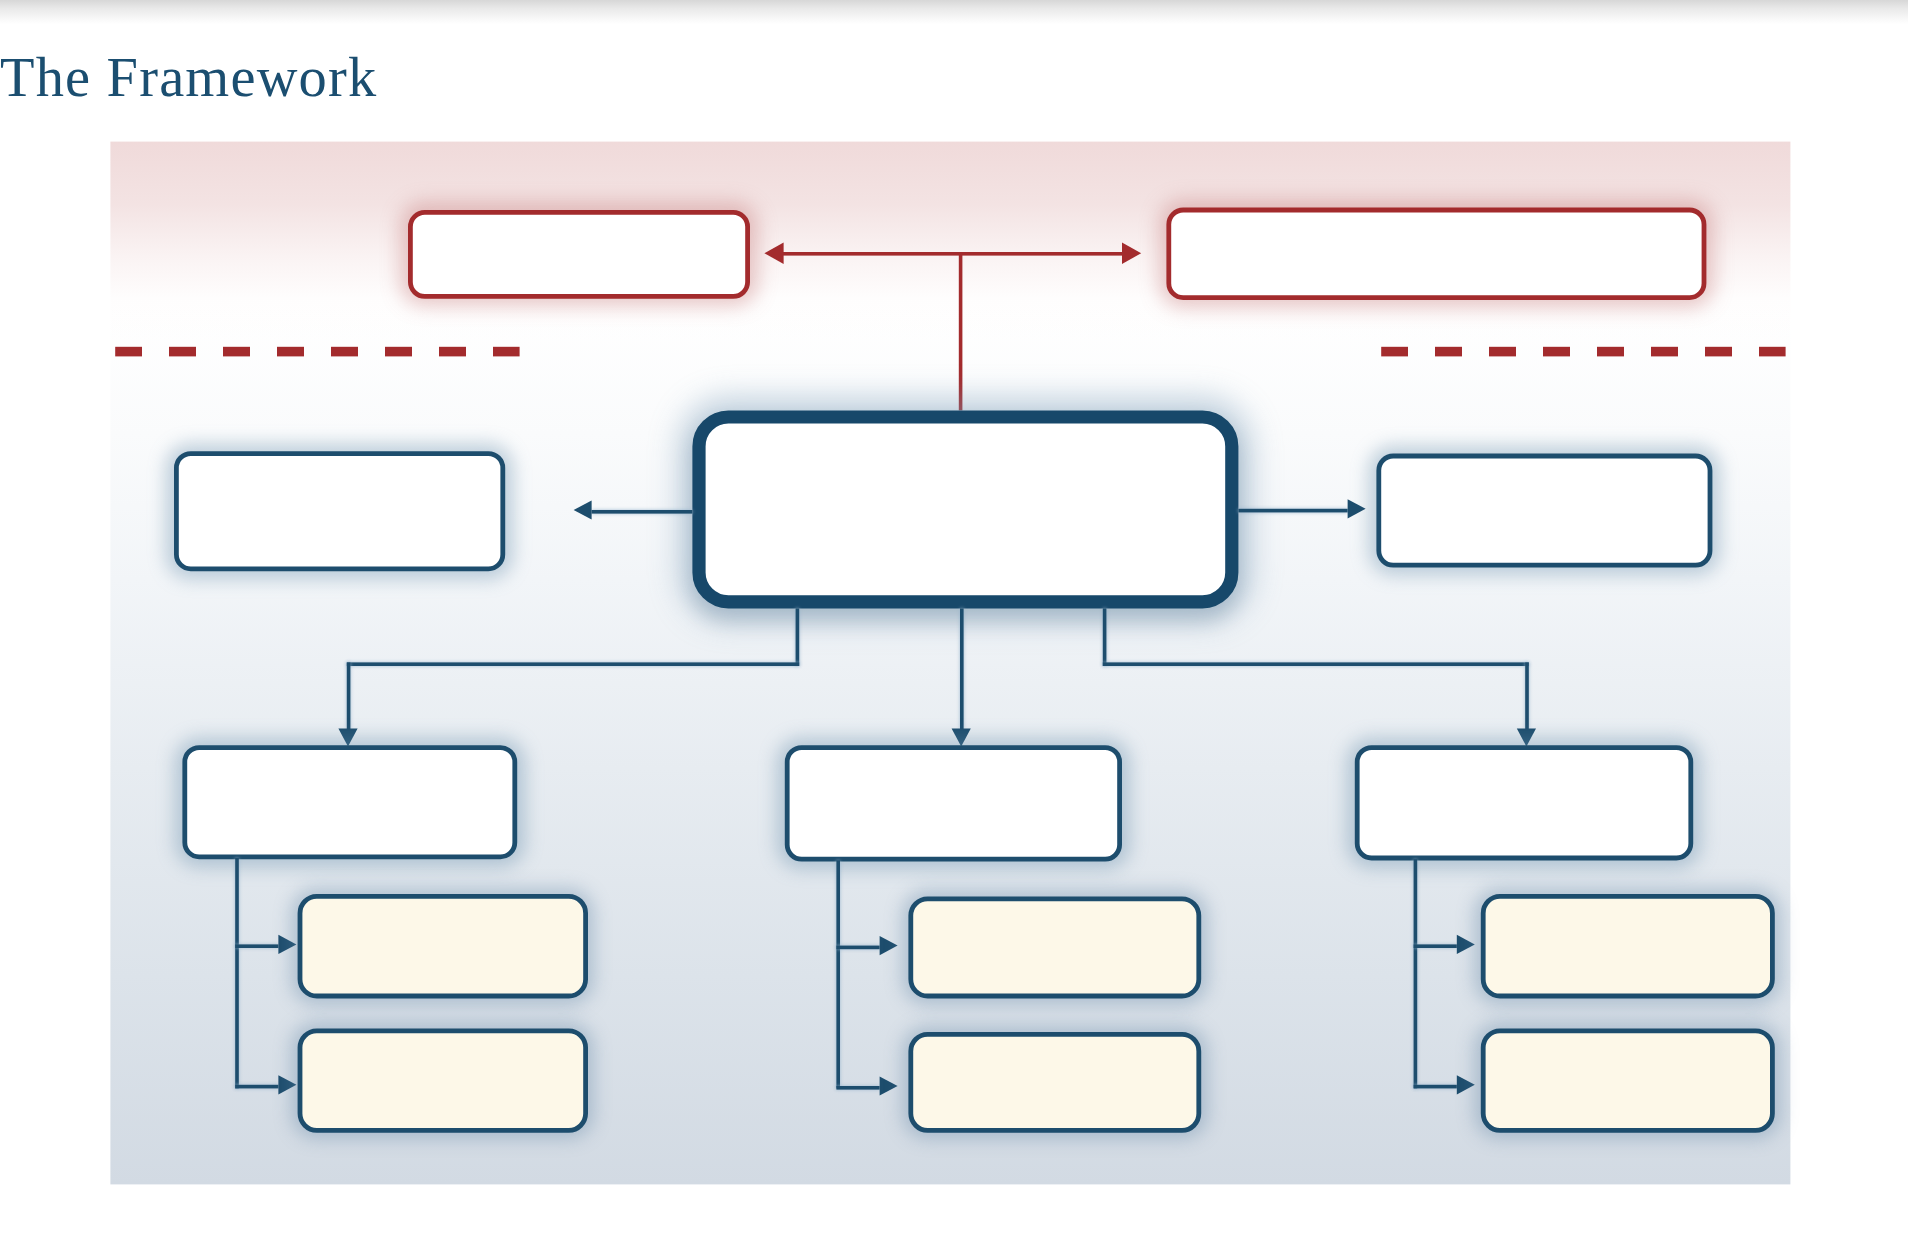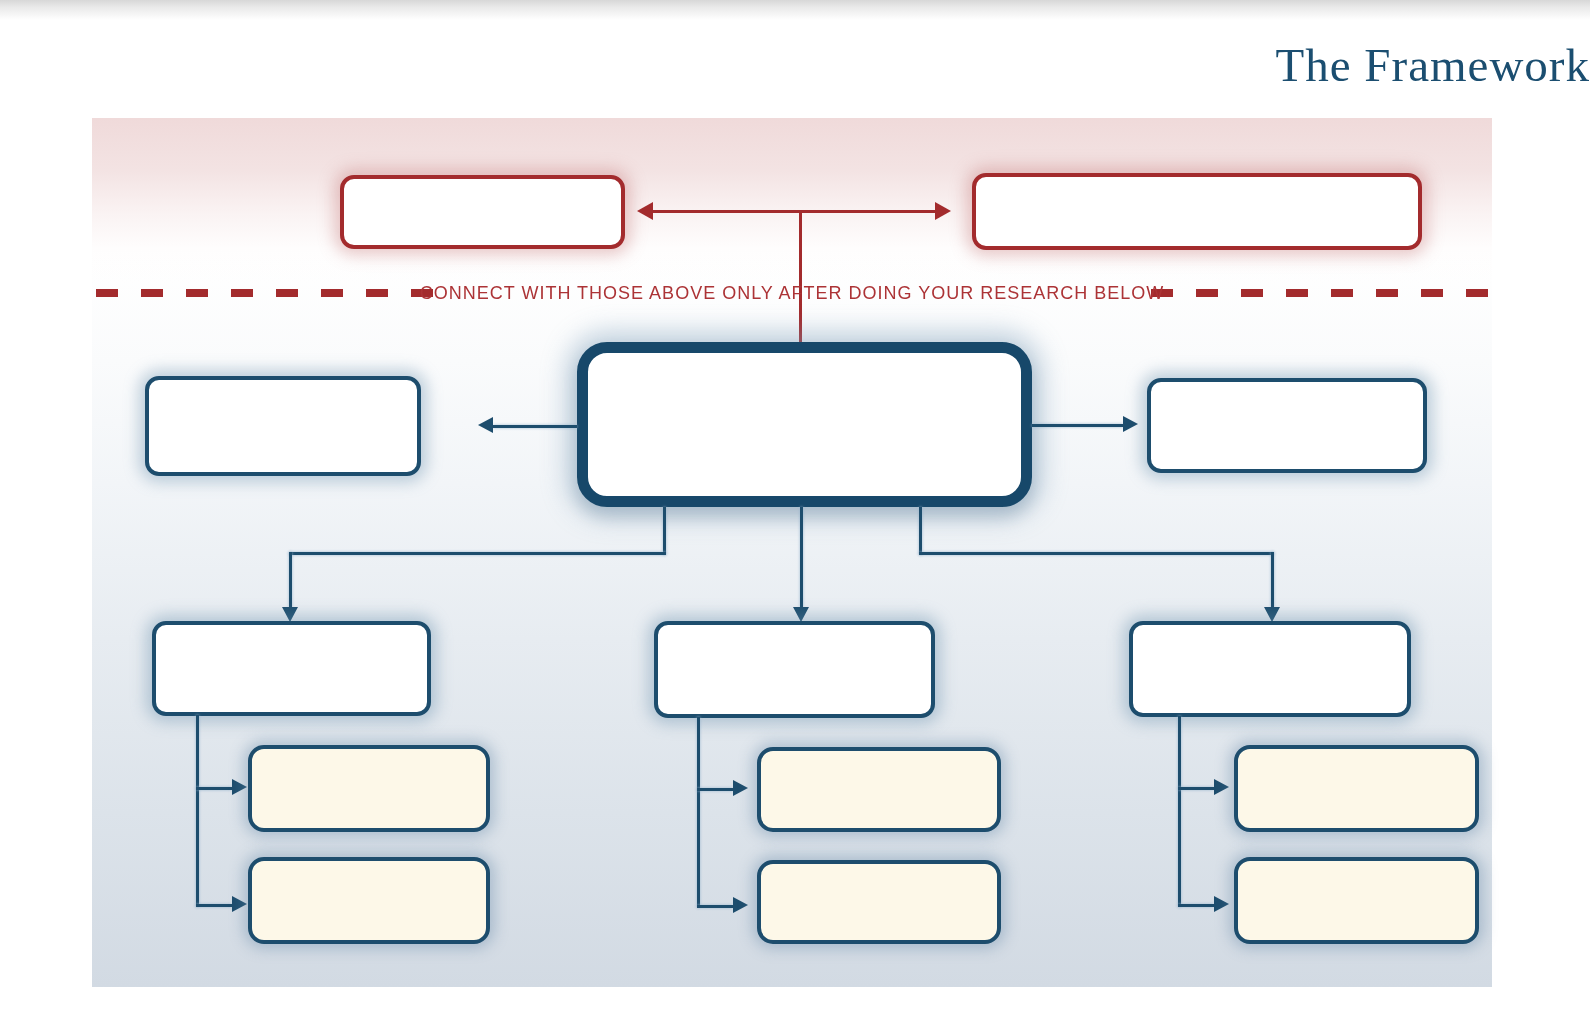--- a/index.html
+++ b/index.html
@@ -6,21 +6,21 @@
   body{
     width:1590px;height:1032px;position:relative;overflow:hidden;
     background:#ffffff;
     font-family:"Liberation Sans",sans-serif;
   }
   .top-strip{
     position:absolute;top:0;left:0;width:1590px;height:20px;
     background:linear-gradient(180deg,#d7d7d7 0%,#e9e9e9 35%,#ffffff 100%);
   }
   .page-title{
-    position:absolute;top:38px;left:0;width:1590px;text-align:right;
+    position:absolute;top:38px;left:0;width:1590px;text-align:left;
     font-family:"Liberation Serif","DejaVu Serif",serif;
     font-size:47px;color:#1b4e70;letter-spacing:1px;
   }
   .panel{
     position:absolute;left:92px;top:118px;width:1400px;height:869px;
     background:
       linear-gradient(180deg, rgba(239,216,216,0.95) 0%, rgba(241,222,222,0.85) 6%,
         rgba(246,233,233,0.55) 11%, rgba(252,247,247,0.25) 15%, rgba(255,255,255,0) 19%),
       linear-gradient(180deg, #ffffff 0%, #ffffff 16%, #fafbfc 28%, #f2f5f8 42%,
         #e7ecf1 60%, #dce3ea 80%, #d2dae3 100%);
@@ -73,21 +73,20 @@
   <div class="box red-box" style="left:248px;top:57px;width:285px;height:74px;"></div>
   <div class="box red-box" style="left:880px;top:55px;width:450px;height:77px;"></div>
 
   <div class="hline redline" style="left:559px;top:92px;width:284px;"></div>
   <div class="ah red-l" style="left:545px;top:84px;"></div>
   <div class="ah red-r" style="left:843px;top:84px;"></div>
   <div class="vline redline" style="left:707px;top:93px;height:131px;"></div>
 
   <div class="dashes" style="left:4px;width:337px;"></div>
   <div class="dashes" style="left:1059px;width:337px;"></div>
-  <div class="divider-label">CONNECT WITH THOSE ABOVE ONLY AFTER DOING YOUR RESEARCH BELOW</div>
 
   <div class="box central-box" style="left:485px;top:224px;width:455px;height:165px;"></div>
 
   <div class="box navy-box" style="left:53px;top:258px;width:276px;height:100px;"></div>
   <div class="box navy-box" style="left:1055px;top:260px;width:280px;height:95px;"></div>
 
   <div class="hline" style="left:401px;top:307px;width:84px;"></div>
   <div class="ah l" style="left:386px;top:299px;"></div>
 
   <div class="hline" style="left:940px;top:306px;width:91px;"></div>

